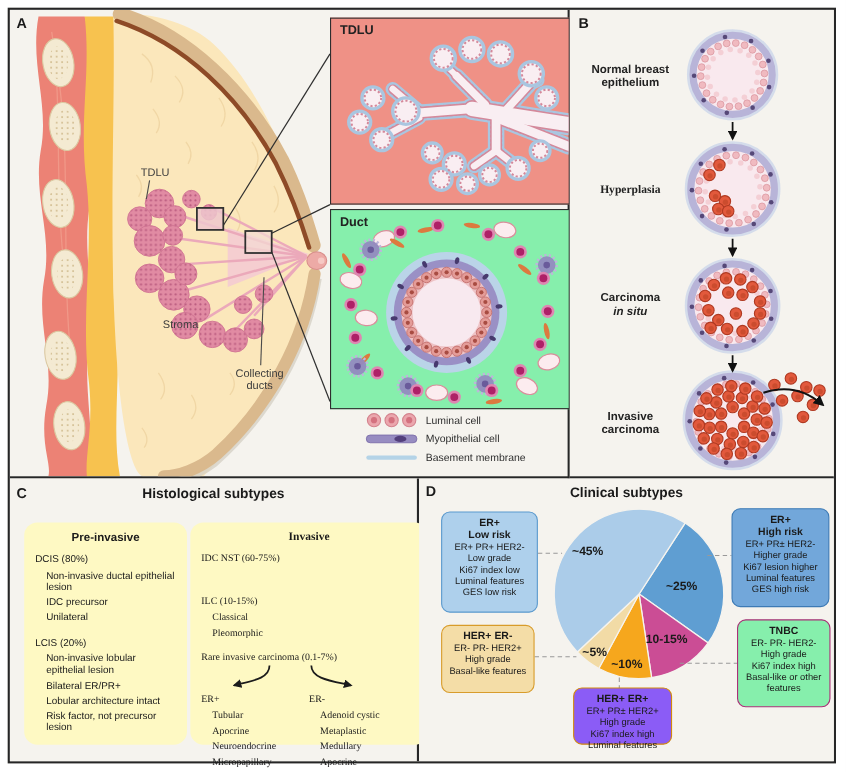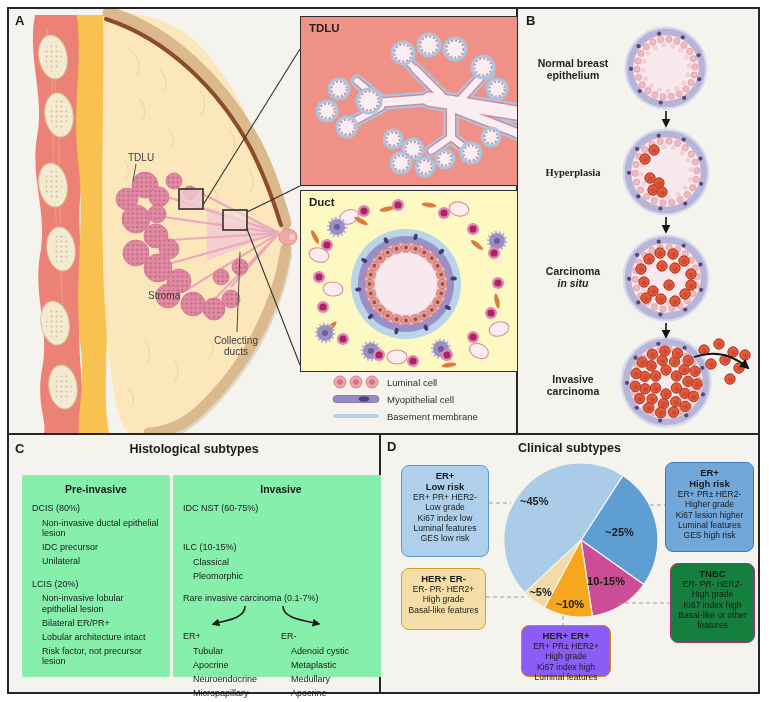--- a/index.html
+++ b/index.html
@@ -12,29 +12,29 @@
   #panelB{left:509px;top:0;width:240px;height:424px;border-bottom:2px solid #262626;}
   #panelC{left:0;top:426px;width:370px;height:257px;border-right:2px solid #262626;}
   #panelD{left:372px;top:426px;width:377px;height:257px;}
   .abs{position:absolute;}
   .panel-letter{font-weight:700;font-size:13px;}
   .panel-title{font-weight:700;font-size:12.5px;text-align:center;}
   
   .a-label{font-size:10px;color:#3c3c3c;}
   .inset{position:absolute;border:1.6px solid #2e2e2e;overflow:hidden;}
   #inset-tdlu{left:291px;top:7px;width:216px;height:168px;background:#ef9186;}
-  #inset-duct{left:291px;top:181px;width:216px;height:180px;background:#fef9c3;}
+  #inset-duct{left:291px;top:181px;width:216px;height:180px;background:#86efac;}
   .inset-title{position:absolute;left:8px;top:5px;font-weight:700;font-size:11.5px;color:#222;}
   .legend-row{position:absolute;display:flex;align-items:center;gap:6px;height:16px;}
   .legend-swatch{width:56px;display:flex;justify-content:flex-end;}
   .legend-label{font-size:9.5px;color:#2e2e2e;white-space:nowrap;}
   
   .b-label{position:absolute;width:88px;text-align:center;font-weight:700;font-size:10.5px;line-height:12px;color:#222;}
   
-  .c-box{position:absolute;background:#86efac;border-radius:2px;padding:8px 10px;box-sizing:border-box;}
+  .c-box{position:absolute;background:#fef9c3;border-radius:12px;padding:8px 10px;box-sizing:border-box;}
   .c-box-title{font-weight:700;font-size:10.5px;text-align:center;margin-bottom:8px;}
   .c-head{font-size:9px;line-height:11px;margin-top:7px;}
   .c-list .c-item{font-size:9px;line-height:10.5px;padding-left:10px;margin-top:3.5px;}
   .c-cols{display:flex;margin-top:2px;}
   .c-col{width:50%;}
   
   .d-box{position:absolute;border:1.5px solid;border-radius:8px;box-sizing:border-box;
          padding:4px 2px;text-align:center;}
   .d-box .d-head{font-weight:700;font-size:9.5px;line-height:11px;}
   .d-box .d-line{font-size:8.5px;line-height:10.3px;}
@@ -764,21 +764,21 @@
         </div>
       <div class="c-head" style="margin-top:12px;">LCIS (20%)</div>
       <div class="c-list">
           <div class="c-item">Non-invasive lobular epithelial lesion</div>
           <div class="c-item">Bilateral ER/PR+</div>
           <div class="c-item">Lobular architecture intact</div>
           <div class="c-item">Risk factor, not precursor lesion</div>
         </div>
     </div>
 
-    <div class="c-box" style="left:164px;top:40px;width:216px;height:202px;">
+    <div class="c-box" style="left:164px;top:40px;width:216px;height:202px;font-family:Liberation Serif, serif;">
       <div class="c-box-title">Invasive</div>
       <div class="c-head">IDC NST (60-75%)</div>
       <div class="c-head" style="margin-top:28px;">ILC (10-15%)</div>
       <div class="c-list">
           <div class="c-item">Classical</div>
           <div class="c-item">Pleomorphic</div>
         </div>
       <div class="c-head" style="margin-top:12px;">Rare invasive carcinoma (0.1-7%)</div>
       <svg width="176" height="24" viewBox="0 0 176 24" style="margin:1px 0 0 0;">
         <defs>
@@ -881,21 +881,21 @@
       <div>
           <div class="d-head">HER+ ER+</div>
         </div>
       <div>
           <div class="d-line">ER+ PR± HER2+</div>
           <div class="d-line">High grade</div>
           <div class="d-line">Ki67 index high</div>
           <div class="d-line">Luminal features</div>
         </div>
     </div>
-    <div class="d-box" style="left: 289px; top: 128px; width: 85px; height: 80px; background: #15803d; border-color: rgb(169, 48, 119);">
+    <div class="d-box" style="left: 289px; top: 128px; width: 85px; height: 80px; background: #86efac; border-color: rgb(169, 48, 119);">
       <div>
           <div class="d-head">TNBC</div>
         </div>
       <div>
           <div class="d-line">ER- PR- HER2-</div>
           <div class="d-line">High grade</div>
           <div class="d-line">Ki67 index high</div>
           <div class="d-line">Basal-like or other features</div>
         </div>
     </div>

